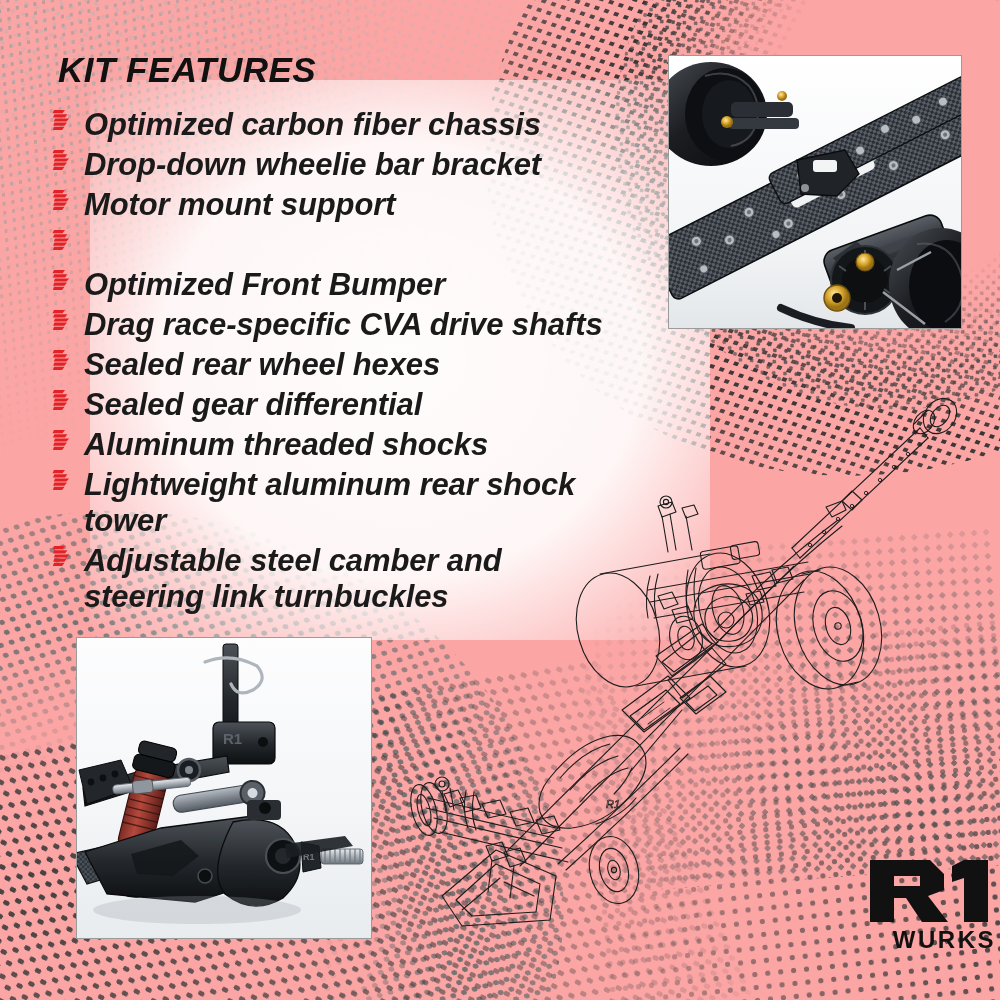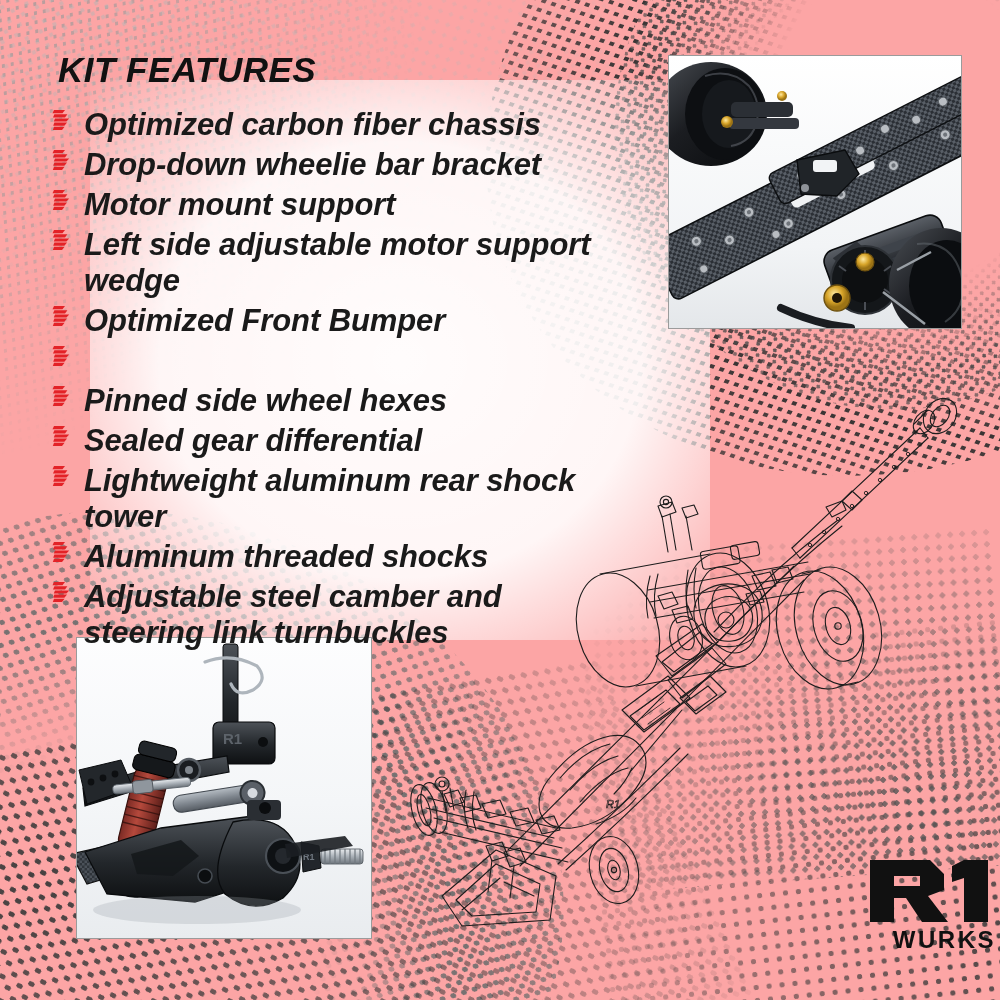--- a/index.html
+++ b/index.html
@@ -209,21 +209,20 @@
         <svg viewBox="0 0 24 24" width="24" height="24" aria-hidden="true">
           <g fill="#E32227">
             <path d="M2 2 L13 2 L10.5 5.2 L0.5 5.2 Z"></path>
             <path d="M2.4 6.2 L15.4 6.2 L13 9.4 L1 9.4 Z"></path>
             <path d="M3 10.4 L17.2 10.4 L14.4 13.6 L1.8 13.6 Z"></path>
             <path d="M2.4 14.6 L15 14.6 L12.4 17.8 L1.2 17.8 Z"></path>
             <path d="M2 18.8 L12.6 18.8 L10 22 L0.8 22 Z"></path>
           </g>
         </svg>
       </span>
-      <span class="feature-text">Left side adjustable motor support wedge</span>
     </div>
 
     <div class="feature-row">
       <span class="bullet">
         <svg viewBox="0 0 24 24" width="24" height="24" aria-hidden="true">
           <g fill="#E32227">
             <path d="M2 2 L13 2 L10.5 5.2 L0.5 5.2 Z"></path>
             <path d="M2.4 6.2 L15.4 6.2 L13 9.4 L1 9.4 Z"></path>
             <path d="M3 10.4 L17.2 10.4 L14.4 13.6 L1.8 13.6 Z"></path>
             <path d="M2.4 14.6 L15 14.6 L12.4 17.8 L1.2 17.8 Z"></path>
@@ -240,35 +239,36 @@
         <svg viewBox="0 0 24 24" width="24" height="24" aria-hidden="true">
           <g fill="#E32227">
             <path d="M2 2 L13 2 L10.5 5.2 L0.5 5.2 Z"></path>
             <path d="M2.4 6.2 L15.4 6.2 L13 9.4 L1 9.4 Z"></path>
             <path d="M3 10.4 L17.2 10.4 L14.4 13.6 L1.8 13.6 Z"></path>
             <path d="M2.4 14.6 L15 14.6 L12.4 17.8 L1.2 17.8 Z"></path>
             <path d="M2 18.8 L12.6 18.8 L10 22 L0.8 22 Z"></path>
           </g>
         </svg>
       </span>
-    </div>
-
-    <div class="feature-row">
-      <span class="bullet">
-        <svg viewBox="0 0 24 24" width="24" height="24" aria-hidden="true">
-          <g fill="#E32227">
-            <path d="M2 2 L13 2 L10.5 5.2 L0.5 5.2 Z"></path>
-            <path d="M2.4 6.2 L15.4 6.2 L13 9.4 L1 9.4 Z"></path>
-            <path d="M3 10.4 L17.2 10.4 L14.4 13.6 L1.8 13.6 Z"></path>
-            <path d="M2.4 14.6 L15 14.6 L12.4 17.8 L1.2 17.8 Z"></path>
-            <path d="M2 18.8 L12.6 18.8 L10 22 L0.8 22 Z"></path>
-          </g>
-        </svg>
-      </span>
-      <span class="feature-text">Pinned side wheel hexes</span>
+      <span class="feature-text">Drag race-specific CVA drive shafts</span>
+    </div>
+
+    <div class="feature-row">
+      <span class="bullet">
+        <svg viewBox="0 0 24 24" width="24" height="24" aria-hidden="true">
+          <g fill="#E32227">
+            <path d="M2 2 L13 2 L10.5 5.2 L0.5 5.2 Z"></path>
+            <path d="M2.4 6.2 L15.4 6.2 L13 9.4 L1 9.4 Z"></path>
+            <path d="M3 10.4 L17.2 10.4 L14.4 13.6 L1.8 13.6 Z"></path>
+            <path d="M2.4 14.6 L15 14.6 L12.4 17.8 L1.2 17.8 Z"></path>
+            <path d="M2 18.8 L12.6 18.8 L10 22 L0.8 22 Z"></path>
+          </g>
+        </svg>
+      </span>
+      <span class="feature-text">Sealed rear wheel hexes</span>
     </div>
 
     <div class="feature-row">
       <span class="bullet">
         <svg viewBox="0 0 24 24" width="24" height="24" aria-hidden="true">
           <g fill="#E32227">
             <path d="M2 2 L13 2 L10.5 5.2 L0.5 5.2 Z"></path>
             <path d="M2.4 6.2 L15.4 6.2 L13 9.4 L1 9.4 Z"></path>
             <path d="M3 10.4 L17.2 10.4 L14.4 13.6 L1.8 13.6 Z"></path>
             <path d="M2.4 14.6 L15 14.6 L12.4 17.8 L1.2 17.8 Z"></path>
@@ -284,36 +284,36 @@
         <svg viewBox="0 0 24 24" width="24" height="24" aria-hidden="true">
           <g fill="#E32227">
             <path d="M2 2 L13 2 L10.5 5.2 L0.5 5.2 Z"></path>
             <path d="M2.4 6.2 L15.4 6.2 L13 9.4 L1 9.4 Z"></path>
             <path d="M3 10.4 L17.2 10.4 L14.4 13.6 L1.8 13.6 Z"></path>
             <path d="M2.4 14.6 L15 14.6 L12.4 17.8 L1.2 17.8 Z"></path>
             <path d="M2 18.8 L12.6 18.8 L10 22 L0.8 22 Z"></path>
           </g>
         </svg>
       </span>
+      <span class="feature-text">Aluminum threaded shocks</span>
+    </div>
+
+    <div class="feature-row">
+      <span class="bullet">
+        <svg viewBox="0 0 24 24" width="24" height="24" aria-hidden="true">
+          <g fill="#E32227">
+            <path d="M2 2 L13 2 L10.5 5.2 L0.5 5.2 Z"></path>
+            <path d="M2.4 6.2 L15.4 6.2 L13 9.4 L1 9.4 Z"></path>
+            <path d="M3 10.4 L17.2 10.4 L14.4 13.6 L1.8 13.6 Z"></path>
+            <path d="M2.4 14.6 L15 14.6 L12.4 17.8 L1.2 17.8 Z"></path>
+            <path d="M2 18.8 L12.6 18.8 L10 22 L0.8 22 Z"></path>
+          </g>
+        </svg>
+      </span>
       <span class="feature-text">Lightweight aluminum rear shock tower</span>
-    </div>
-
-    <div class="feature-row">
-      <span class="bullet">
-        <svg viewBox="0 0 24 24" width="24" height="24" aria-hidden="true">
-          <g fill="#E32227">
-            <path d="M2 2 L13 2 L10.5 5.2 L0.5 5.2 Z"></path>
-            <path d="M2.4 6.2 L15.4 6.2 L13 9.4 L1 9.4 Z"></path>
-            <path d="M3 10.4 L17.2 10.4 L14.4 13.6 L1.8 13.6 Z"></path>
-            <path d="M2.4 14.6 L15 14.6 L12.4 17.8 L1.2 17.8 Z"></path>
-            <path d="M2 18.8 L12.6 18.8 L10 22 L0.8 22 Z"></path>
-          </g>
-        </svg>
-      </span>
-      <span class="feature-text">Aluminum threaded shocks</span>
     </div>
 
     <div class="feature-row">
       <span class="bullet">
         <svg viewBox="0 0 24 24" width="24" height="24" aria-hidden="true">
           <g fill="#E32227">
             <path d="M2 2 L13 2 L10.5 5.2 L0.5 5.2 Z"></path>
             <path d="M2.4 6.2 L15.4 6.2 L13 9.4 L1 9.4 Z"></path>
             <path d="M3 10.4 L17.2 10.4 L14.4 13.6 L1.8 13.6 Z"></path>
             <path d="M2.4 14.6 L15 14.6 L12.4 17.8 L1.2 17.8 Z"></path>

